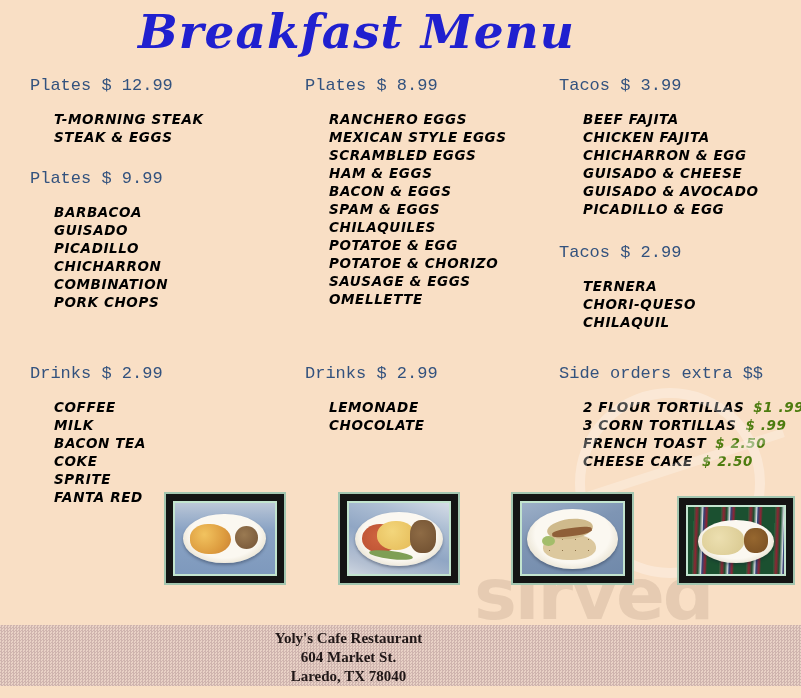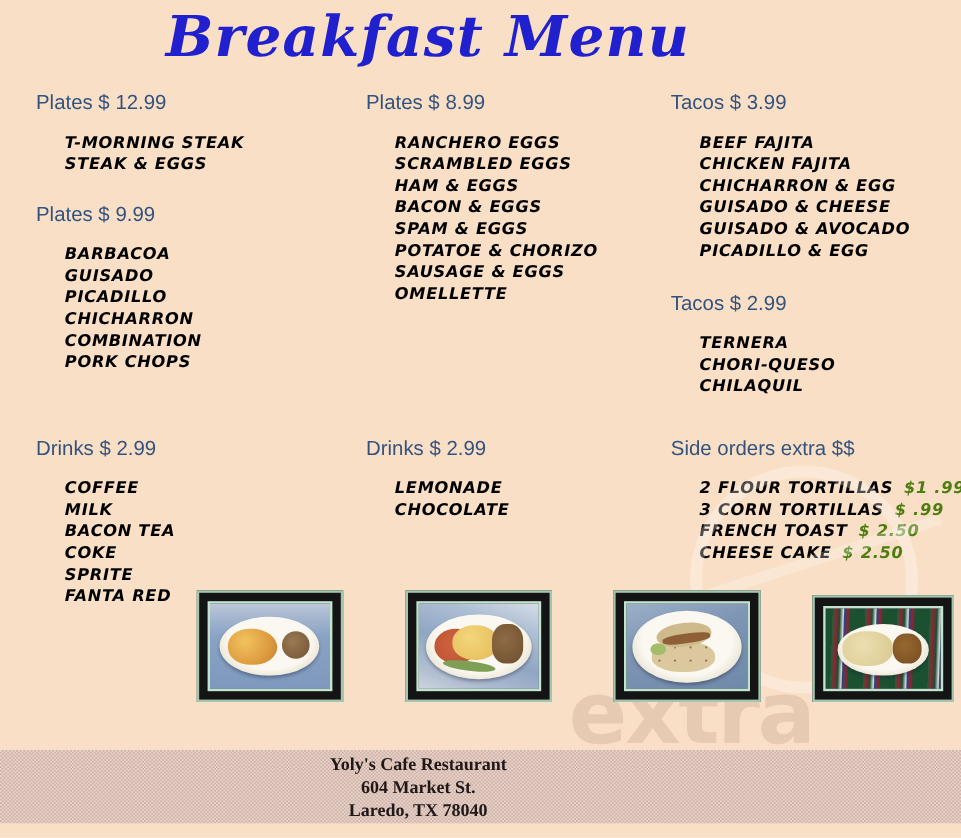--- a/index.html
+++ b/index.html
@@ -13,21 +13,21 @@
     position:absolute;top:0;left:0;width:100%;height:62px;line-height:64px;
     text-align:center;box-sizing:border-box;padding-right:88px;
     font-family:"DejaVu Serif",serif;font-style:italic;font-weight:bold;
     font-size:47px;color:#2020cf;letter-spacing:1px;
   }
   
   .menu-col{position:absolute;top:0;width:262px;height:630px;}
   .col-1{left:30px;} .col-2{left:305px;} .col-3{left:559px;}
   .menu-section{position:absolute;left:0;width:100%;}
   .section-heading{
-    margin:0;font-family:Liberation Sans, sans-serif;font-weight:normal;
+    margin:0;font-family:Liberation Mono, monospace;font-weight:normal;
     font-size:17px;line-height:20px;color:#33527e;
   }
   .items{list-style:none;margin:14px 0 0 0;padding:0;}
   .items li{
     font-family:"DejaVu Sans",sans-serif;font-weight:bold;font-style:italic;
     font-size:13.5px;line-height:18px;color:#000;letter-spacing:0.6px;
     white-space:nowrap;
     margin-left:24px;
   }
   .items li .price{color:#4d7c0f;margin-left:9px;}
@@ -95,21 +95,21 @@
 </style>
 </head>
 <body>
 
 <div id="screen">
 
   <div class="page-title">Breakfast Menu</div>
 
   <div class="watermark-circle"></div>
   <div class="watermark-line"></div>
-  <div class="watermark-text">extra</div>
+  <div class="watermark-text">sirved</div>
 
   <div class="menu-col col-1">
     <div class="menu-section s-top-1">
       <h2 class="section-heading">Plates $ 12.99</h2>
       <ul class="items">
 
       <li><span>T-MORNING STEAK</span><span class="price"></span></li>
           <li><span>STEAK &amp; EGGS</span><span class="price"></span></li>
         </ul>
     </div>
@@ -138,24 +138,27 @@
         </ul>
     </div>
   </div>
 
   <div class="menu-col col-2">
     <div class="menu-section s-top-1">
       <h2 class="section-heading">Plates $ 8.99</h2>
       <ul class="items">
 
       <li><span>RANCHERO EGGS</span><span class="price"></span></li>
+          <li><span>MEXICAN STYLE EGGS</span><span class="price"></span></li>
           <li><span>SCRAMBLED EGGS</span><span class="price"></span></li>
           <li><span>HAM &amp; EGGS</span><span class="price"></span></li>
           <li><span>BACON &amp; EGGS</span><span class="price"></span></li>
           <li><span>SPAM &amp; EGGS</span><span class="price"></span></li>
+          <li><span>CHILAQUILES</span><span class="price"></span></li>
+          <li><span>POTATOE &amp; EGG</span><span class="price"></span></li>
           <li><span>POTATOE &amp; CHORIZO</span><span class="price"></span></li>
           <li><span>SAUSAGE &amp; EGGS</span><span class="price"></span></li>
           <li><span>OMELLETTE</span><span class="price"></span></li>
         </ul>
     </div>
     <div class="menu-section s-top-3">
       <h2 class="section-heading">Drinks $ 2.99</h2>
       <ul class="items">
 
       <li><span>LEMONADE</span><span class="price"></span></li>

